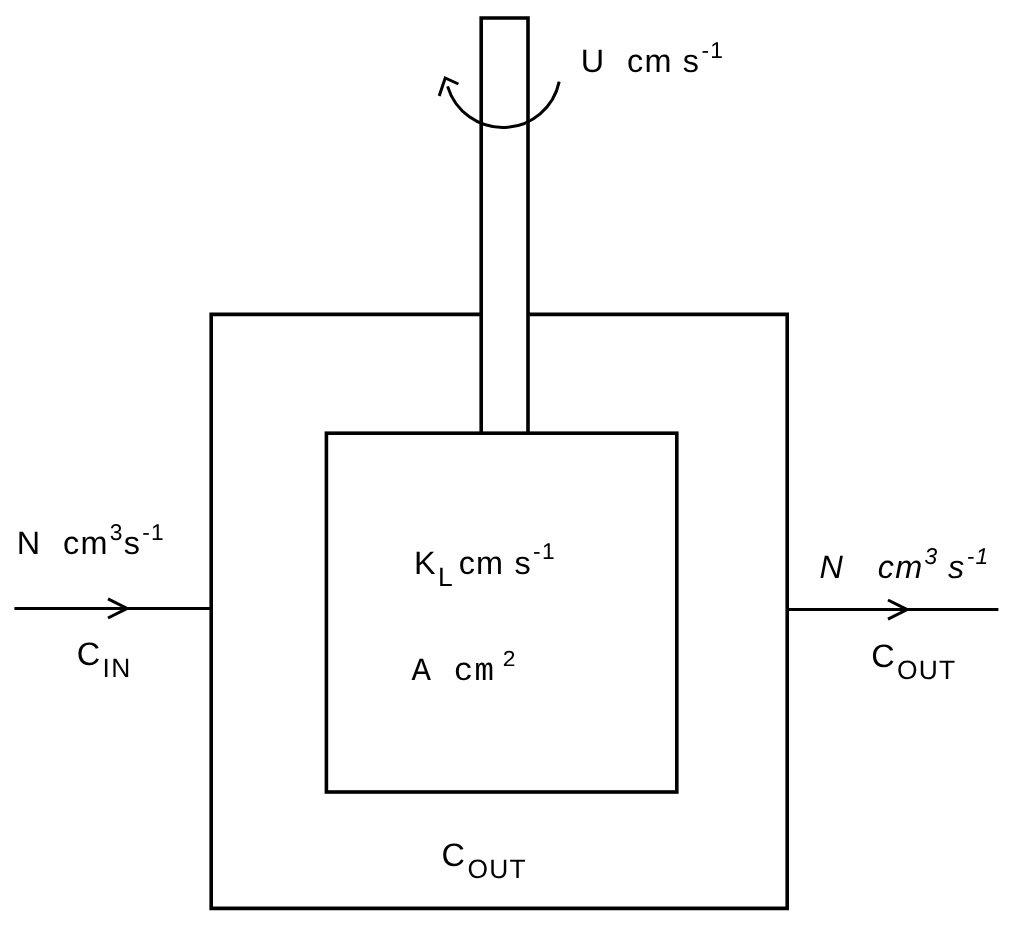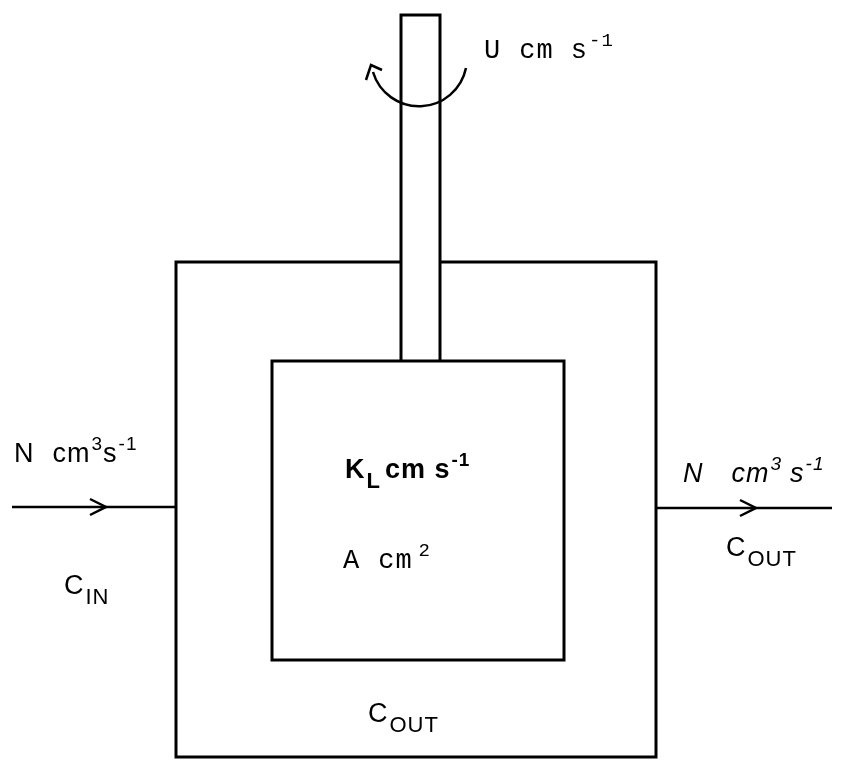--- a/index.html
+++ b/index.html
@@ -36,41 +36,41 @@
     <line x1="12" y1="507" x2="176" y2="507"></line>
     <polyline points="90,499 106,507 90,515"></polyline>
   </g>
 
   <g fill="none" stroke="#000" stroke-width="2.5">
     <line x1="656" y1="508" x2="832" y2="508"></line>
     <polyline points="740,500 756,508 740,516"></polyline>
   </g>
 </svg>
 
-<div class="lbl" style="left:484px; top:38px;font-family:Liberation Mono, monospace;">
+<div class="lbl" style="left:484px; top:38px;">
   <span>U</span><span class="gap"></span><span>cm s</span><sup>-1</sup>
 </div>
 
 <div class="lbl" style="left:14px; top:440px;">
   <span>N</span><span class="gap"></span><span>cm</span><sup>3</sup><span>s</span><sup>-1</sup>
 </div>
 
-<div class="lbl" style="left:64px; top:532px;margin-top:40px;">
+<div class="lbl" style="left:64px; top:532px;">
   <span>C</span><sub>IN</sub>
 </div>
 
 <div class="lbl" style="left:683px; top:460px;font-style:italic;">
   <span>N</span><span class="gap" style="width:28px"></span><span>cm</span><sup>3</sup><span class="gap-s"></span><span>s</span><sup>-1</sup>
 </div>
 
 <div class="lbl" style="left:726px; top:534px;">
   <span>C</span><sub>OUT</sub>
 </div>
 
-<div class="lbl" style="left:345px; top:456px;font-weight:bold;">
+<div class="lbl" style="left:345px; top:456px;">
   <span>K</span><sub style="margin-right:4px">L</sub><span>cm s</span><sup>-1</sup>
 </div>
 
 <div class="lbl" style="left:343px; top:548px;font-family:Liberation Mono, monospace;">
   <span>A</span><span class="gap"></span><span>cm</span><sup style="margin-left:6px">2</sup>
 </div>
 
 <div class="lbl" style="left:368px; top:700px;">
   <span>C</span><sub>OUT</sub>
 </div>

